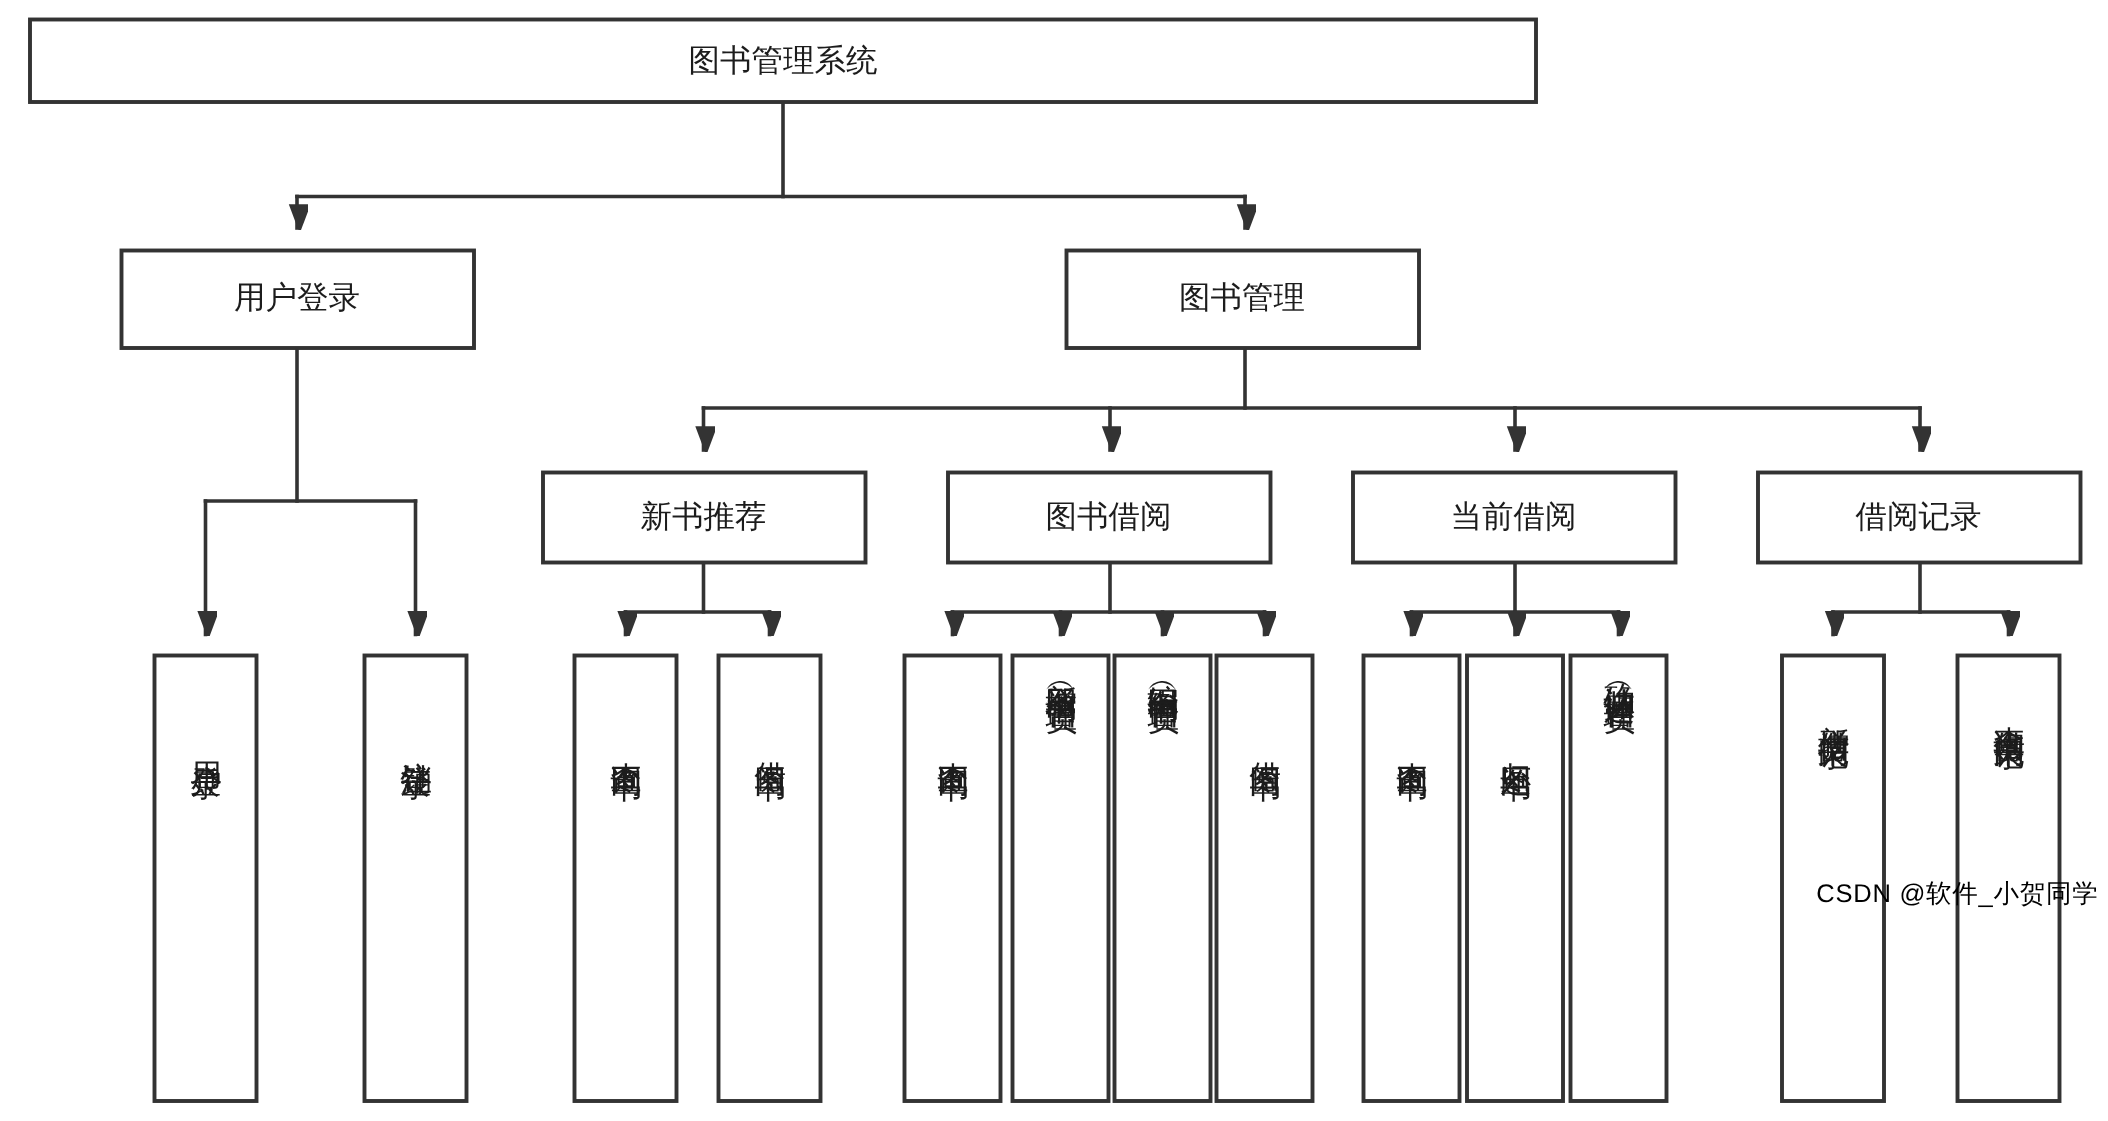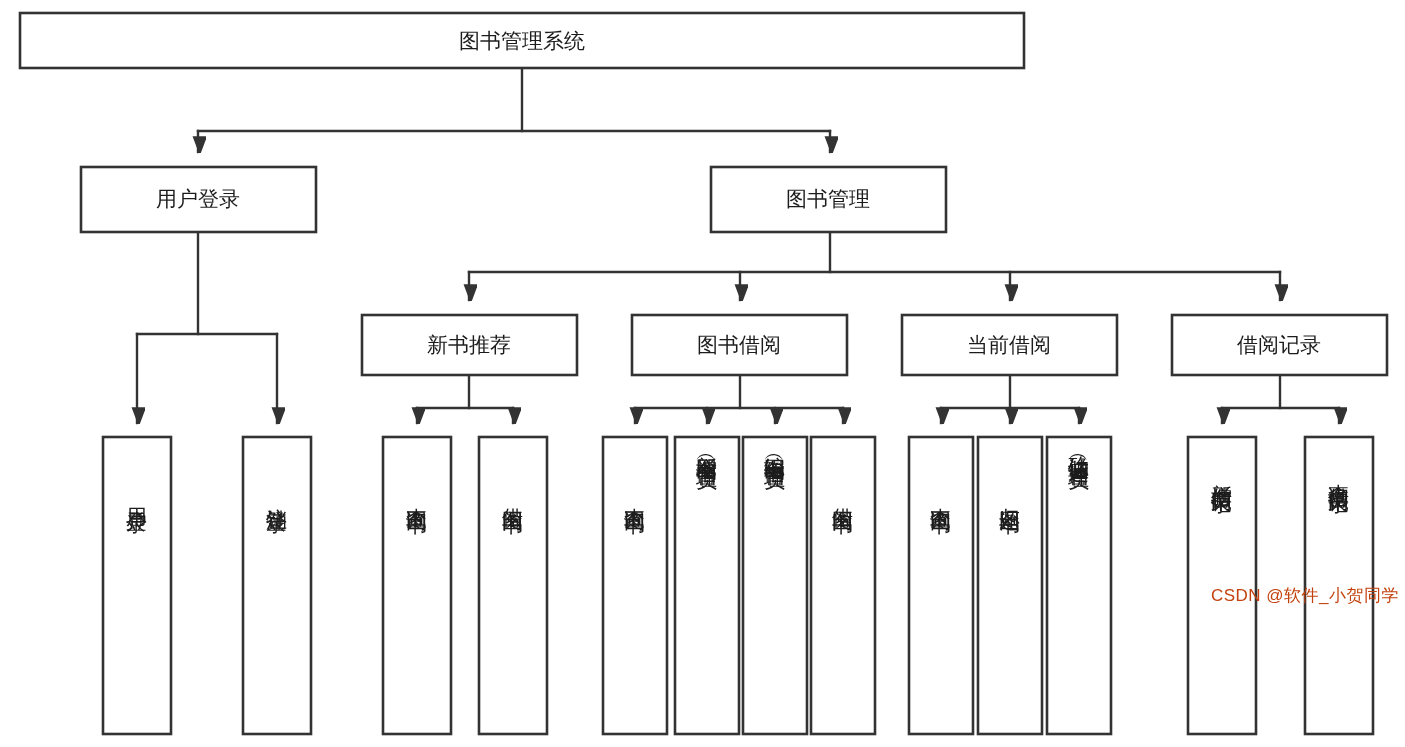--- a/index.html
+++ b/index.html
@@ -56,21 +56,21 @@
     writing-mode: vertical-rl;
     glyph-orientation-vertical: 0;
     letter-spacing: 2px;
   }
   .watermark-text {
     position: absolute;
     right: 6px;
     bottom: 4px;
     font-family: "Liberation Sans", sans-serif;
     font-size: 17px;
-    color: #c2410c;
+    color: #000000;
     white-space: nowrap;
     letter-spacing: 0.5px;
     user-select: none;
   }
 </style>
 </head>
 <body>
 
 <div id="diagram-root">
 

